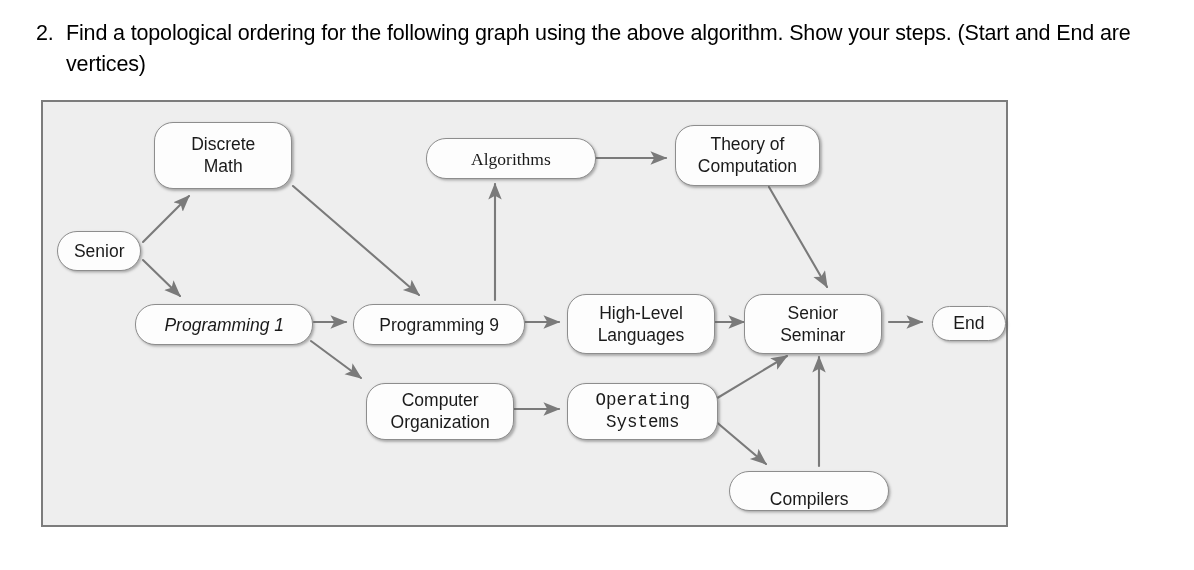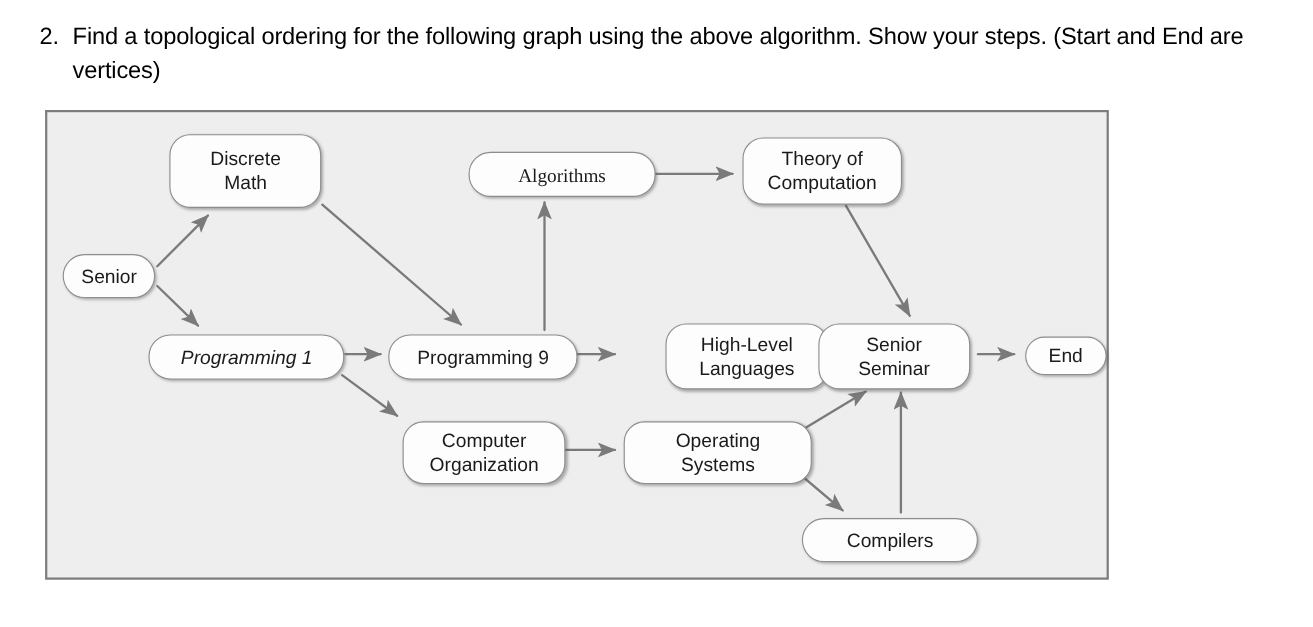--- a/index.html
+++ b/index.html
@@ -120,24 +120,24 @@
   </svg>
   <div id="node-layer">
       <div class="node pill" style="left: 14.0582px; top: 129.21px; width: 84.3489px; height: 39.3688px;"><span class="node-label">Senior</span></div>
       <div class="node" style="left: 111.461px; top: 20.1891px; width: 137.569px; height: 66.6241px;"><span class="node-label">Discrete
 Math</span></div>
       <div class="node pill" style="left: 382.583px; top: 36.3404px; width: 170.706px; height: 40.3783px; font-family: Liberation Serif, serif;"><span class="node-label">Algorithms</span></div>
       <div class="node" style="left: 631.613px; top: 23.2175px; width: 145.602px; height: 60.5674px;"><span class="node-label">Theory of
 Computation</span></div>
       <div class="node pill" style="left: 92.3821px; top: 201.891px; width: 177.735px; height: 41.3877px; font-style: italic;"><span class="node-label">Programming 1</span></div>
       <div class="node pill" style="left: 310.283px; top: 201.891px; width: 171.71px; height: 41.3877px;"><span class="node-label">Programming 9</span></div>
-      <div class="node" style="left: 524.168px; top: 191.797px; width: 147.611px; height: 60.5674px; margin-left: 38px;"><span class="node-label">High-Level
+      <div class="node" style="left: 524.168px; top: 191.797px; width: 147.611px; height: 60.5674px;"><span class="node-label">High-Level
 Languages</span></div>
       <div class="node" style="left: 701px; top: 191.797px; width: 137.569px; height: 60.5674px;"><span class="node-label">Senior
 Seminar</span></div>
       <div class="node pill" style="left: 888.676px; top: 203.91px; width: 74.3074px; height: 35px;"><span class="node-label">End</span></div>
       <div class="node" style="left: 323.337px; top: 280.629px; width: 147.611px; height: 57.539px;"><span class="node-label">Computer
 Organization</span></div>
-      <div class="node" style="left: 524.168px; top: 280.629px; width: 171px; height: 57.539px;"><span class="node-label">Operating
+      <div class="node" style="left: 524.168px; top: 280.629px; width: 151px; height: 57.539px; font-family: Liberation Mono, monospace;"><span class="node-label">Operating
 Systems</span></div>
-      <div class="node pill" style="left: 685.837px; top: 369.461px; width: 160.665px; height: 39.3688px;"><span class="node-label">Compilers</span></div>
+      <div class="node pill" style="left: 685.837px; top: 369.461px; width: 160.665px; height: 39.3688px; align-items: flex-end;"><span class="node-label">Compilers</span></div>
     </div>
 </div>
 
 </body></html>

